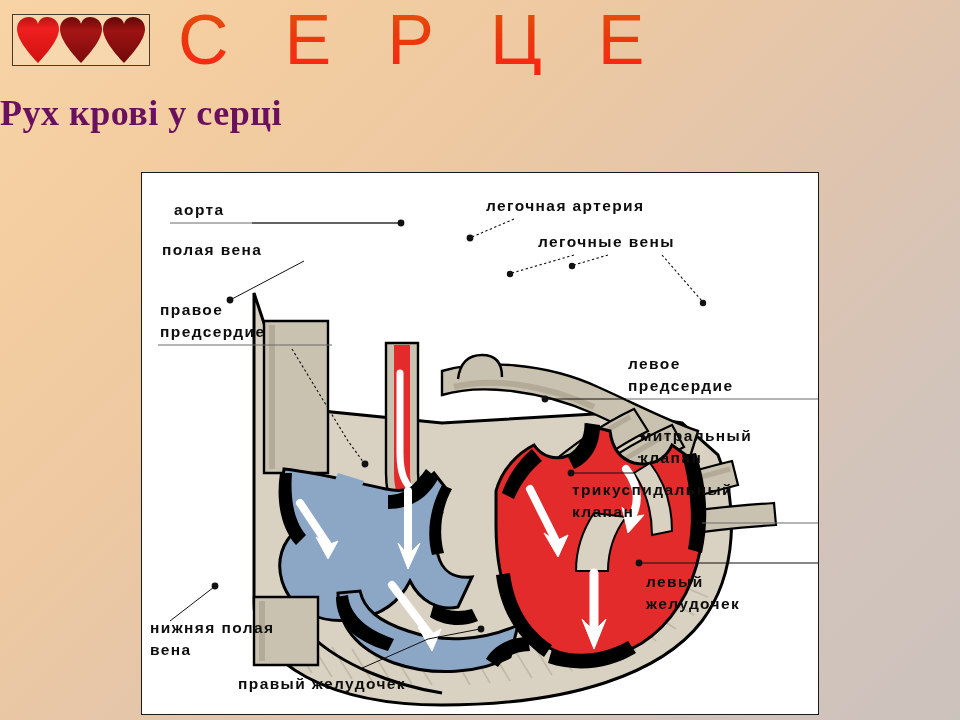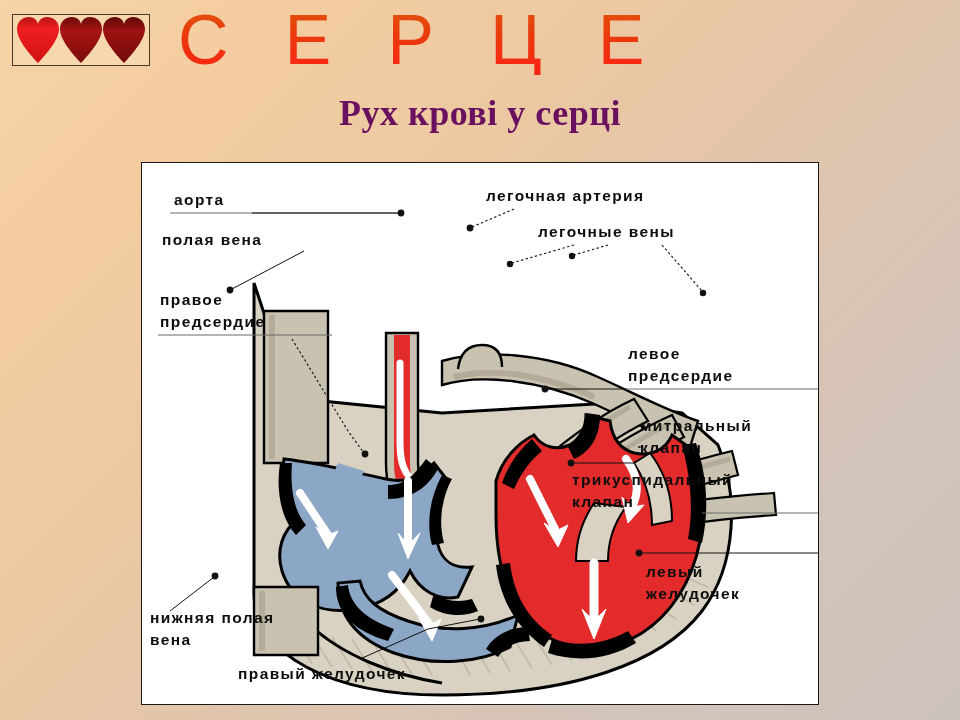--- a/index.html
+++ b/index.html
@@ -49,32 +49,32 @@
     color: transparent;
     display: inline-block;
   }
   .wm-gap { display: inline-block; width: 56px; }
 
   
   #slide-title {
     position: absolute;
     left: 0; top: 92px;
     width: 960px;
-    text-align: center;
+    text-align: left;
     font-family: "Liberation Serif", serif;
     font-weight: bold;
     font-size: 36px;
     color: #69105f;
     letter-spacing: 0.5px;
   }
 
   
   #diagram-frame {
     position: absolute;
-    left: 141px; top: 162px;
+    left: 141px; top: 172px;
     width: 678px; height: 543px;
     background: #ffffff;
     border: 1px solid #1a1a1a;
     box-sizing: border-box;
     overflow: hidden;
   }
   #diagram-svg { display: block; width: 676px; height: 541px; }
 
   .lbl {
     font-family: "Liberation Sans", sans-serif;

